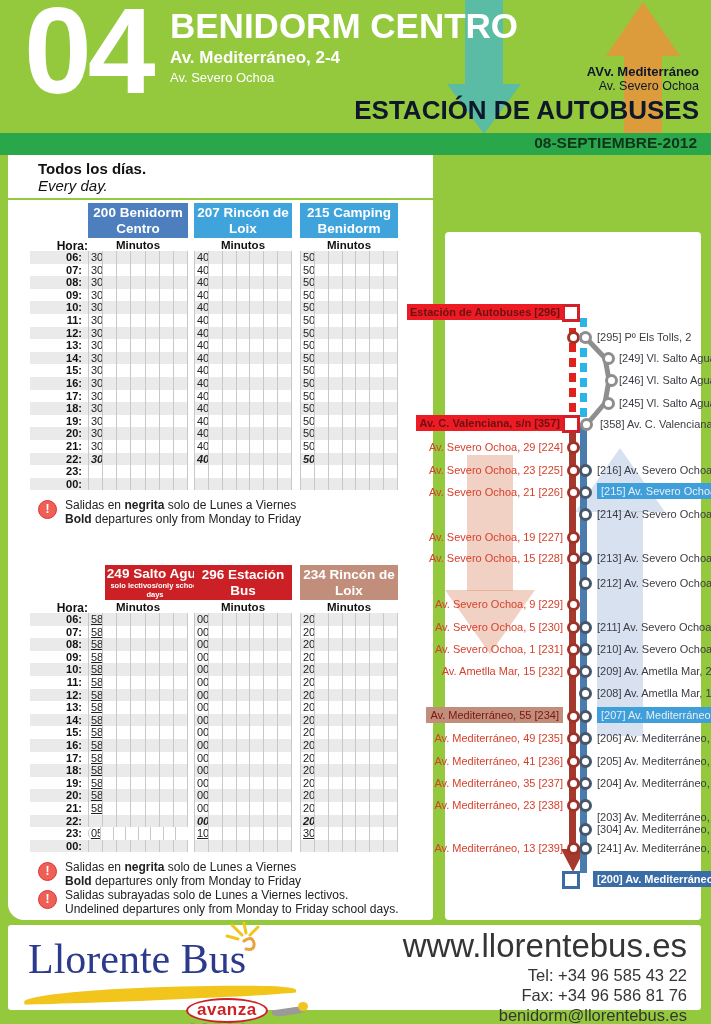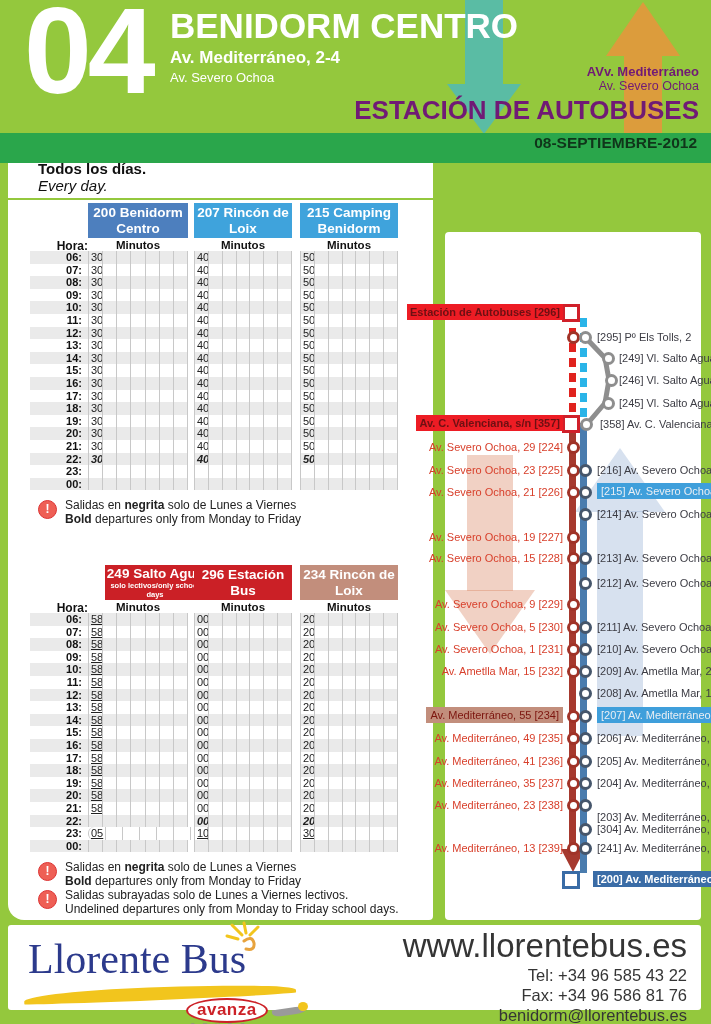--- a/index.html
+++ b/index.html
@@ -15,25 +15,25 @@
   .title-block{position:absolute;left:170px;top:6px;z-index:3;color:#fff;}
   .title-main{font-size:35px;font-weight:bold;letter-spacing:0;}
   .title-sub1{font-size:17px;font-weight:bold;margin-top:2px;}
   .title-sub2{font-size:13px;margin-top:2px;}
   .arrow-down-teal{position:absolute;left:447px;top:0;z-index:1;}
   .arrow-down-teal .shaft{position:absolute;left:18px;top:0;width:38px;height:84px;background:#5abca4;}
   .arrow-down-teal .head{position:absolute;left:0;top:84px;width:0;height:0;border-left:37px solid transparent;border-right:37px solid transparent;border-top:50px solid #5abca4;}
   .arrow-up-orange{position:absolute;left:606px;top:2px;z-index:1;}
   .arrow-up-orange .head{position:absolute;left:0;top:0;width:0;height:0;border-left:37px solid transparent;border-right:37px solid transparent;border-bottom:54px solid #dc9c3c;}
   .arrow-up-orange .shaft{position:absolute;left:18px;top:54px;width:38px;height:79px;background:#dc9c3c;}
-  .dest-block{position:absolute;right:12px;top:64px;text-align:right;z-index:4;color:#701a75;}
+  .dest-block{position:absolute;right:12px;top:64px;text-align:right;z-index:4;color:#0f172a;}
   .dest-line1{font-size:13px;font-weight:bold;}
   .dest-line2{font-size:12.5px;}
   .dest-main{font-size:26px;font-weight:bold;margin-top:2px;}
-  .date-bar{position:absolute;left:0;top:133px;width:711px;height:30px;background:#2aa64b;z-index:5;}
+  .date-bar{position:absolute;left:0;top:133px;width:711px;height:22px;background:#2aa64b;z-index:5;}
   .date-text{position:absolute;right:14px;top:1px;font-size:15.5px;font-weight:bold;color:#10351a;}
   
   .left-panel{position:absolute;left:8px;top:152px;width:425px;height:768px;background:#fff;border-radius:4px 4px 4px 16px;z-index:2;}
   .right-panel{position:absolute;left:445px;top:232px;width:256px;height:688px;background:#fff;border-radius:4px;z-index:2;}
   .footer{position:absolute;left:8px;top:925px;width:693px;height:85px;background:#fff;border-radius:3px;z-index:2;}
   
   .tt-caption{position:absolute;left:30px;top:8px;}
   .cap-es{font-size:15px;font-weight:bold;color:#111;}
   .cap-en{font-size:15px;font-style:italic;color:#111;}
   .tt-divider{position:absolute;left:0;top:46px;width:425px;height:2px;background:#94c83d;}
@@ -1242,21 +1242,21 @@
           <div class="mg-cell"></div>
           <div class="mg-cell"></div>
           <div class="mg-cell"></div>
           <div class="mg-cell"></div>
           <div class="mg-cell"></div>
           <div class="mg-cell"></div>
         </div>
       </div>
       <div class="t-row" style="top: 262.2px;">
         <div class="hora-cell">23:</div>
-        <div class="m-group" style="left: 80px; width: 120px; border-radius: 6px;">
+        <div class="m-group" style="left: 80px; width: 88px; border-radius: 6px;">
           <div class="mg-cell u">05</div>
           <div class="mg-cell"></div>
           <div class="mg-cell"></div>
           <div class="mg-cell"></div>
           <div class="mg-cell"></div>
           <div class="mg-cell"></div>
           <div class="mg-cell"></div>
         </div>
         <div class="m-group" style="left: 186px; width: 98px;">
           <div class="mg-cell u">10</div>

